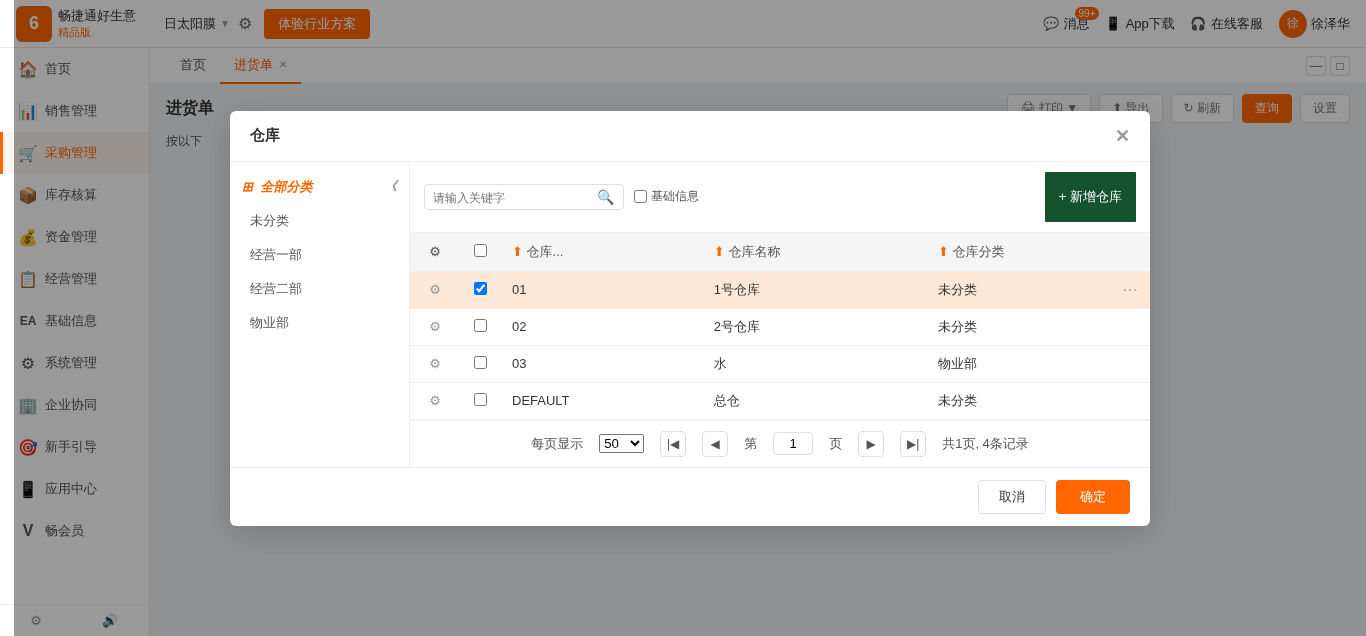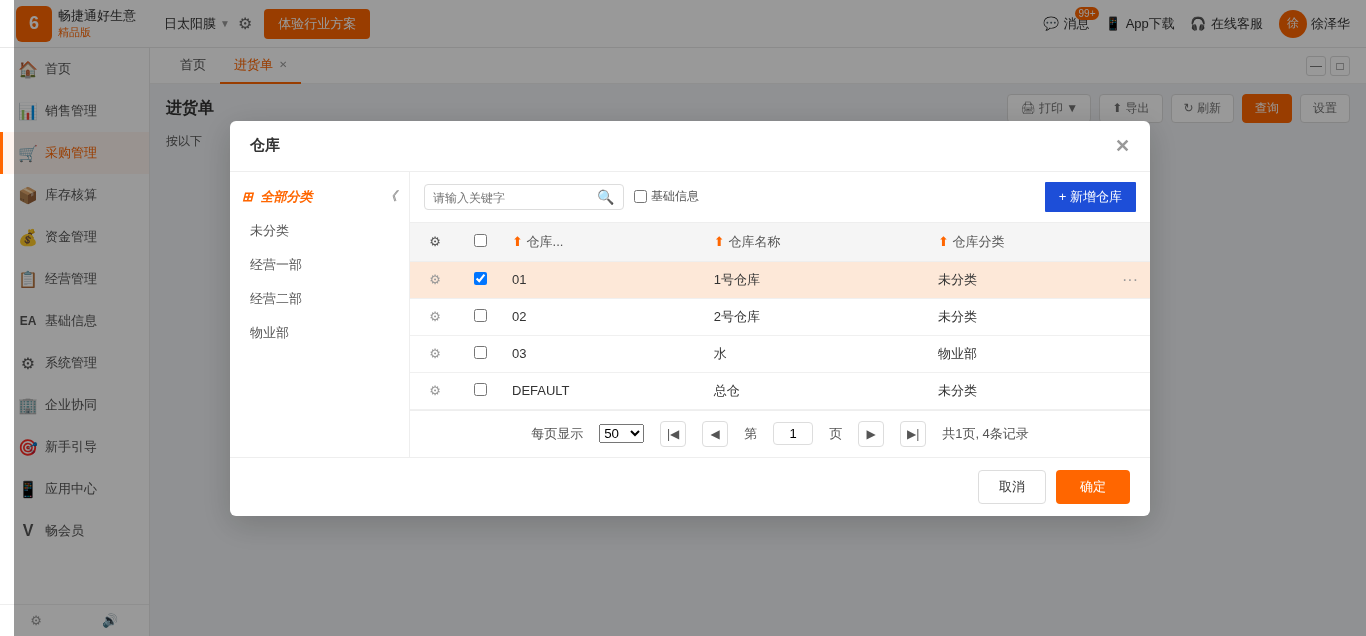--- a/index.html
+++ b/index.html
@@ -139,21 +139,21 @@
       border: 1px solid #ddd; border-radius: 4px;
       padding: 4px 8px; width: 200px; background: #fff;
     }
     .search-box input {
       border: none; outline: none; font-size: 12px; flex: 1; background: transparent;
       color: #999;
     }
     .search-icon { color: #999; font-size: 14px; }
     .show-disabled { display: flex; align-items: center; gap: 4px; font-size: 12px; color: #555; }
     .show-disabled input[type=checkbox] { cursor: pointer; }
-    .btn-add { margin-left: auto; background: #1d4ed8; color: #fff; border: none; padding: 6px 14px; border-radius: 1px; cursor: pointer; font-size: 13px; }
+    .btn-add { margin-left: auto; background: #14532d; color: #fff; border: none; padding: 16px 14px; border-radius: 1px; cursor: pointer; font-size: 13px; }
 
     
     .data-table { flex: 1; overflow-y: auto; }
     table { width: 100%; border-collapse: collapse; font-size: 13px; }
     thead tr { background: #f5f5f5; }
     thead th { padding: 10px 12px; text-align: left; color: #555; font-weight: normal; border-bottom: 1px solid #eee; }
     tbody tr { border-bottom: 1px solid #f0f0f0; }
     tbody tr.selected { background: #fde8d8; }
     tbody td { padding: 9px 12px; color: #333; }
     .col-check { width: 40px; text-align: center; }

